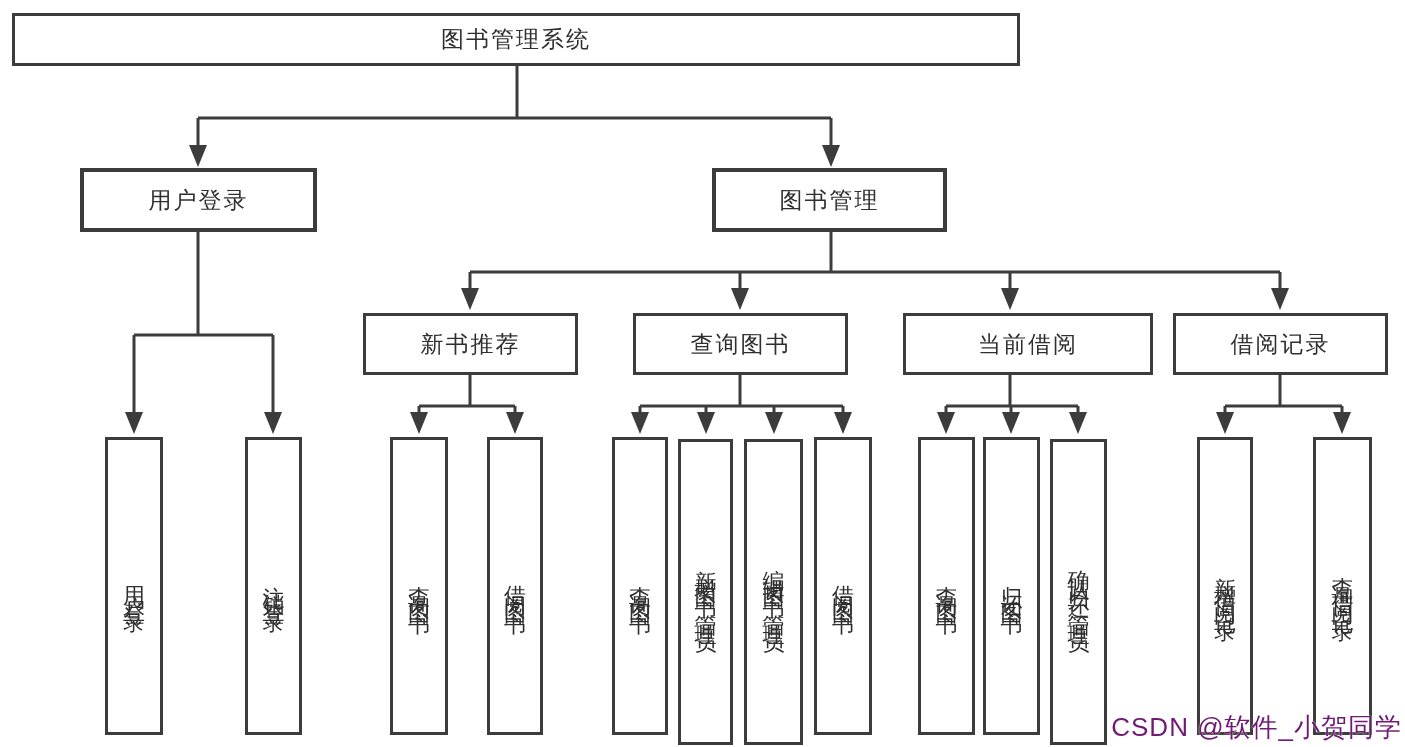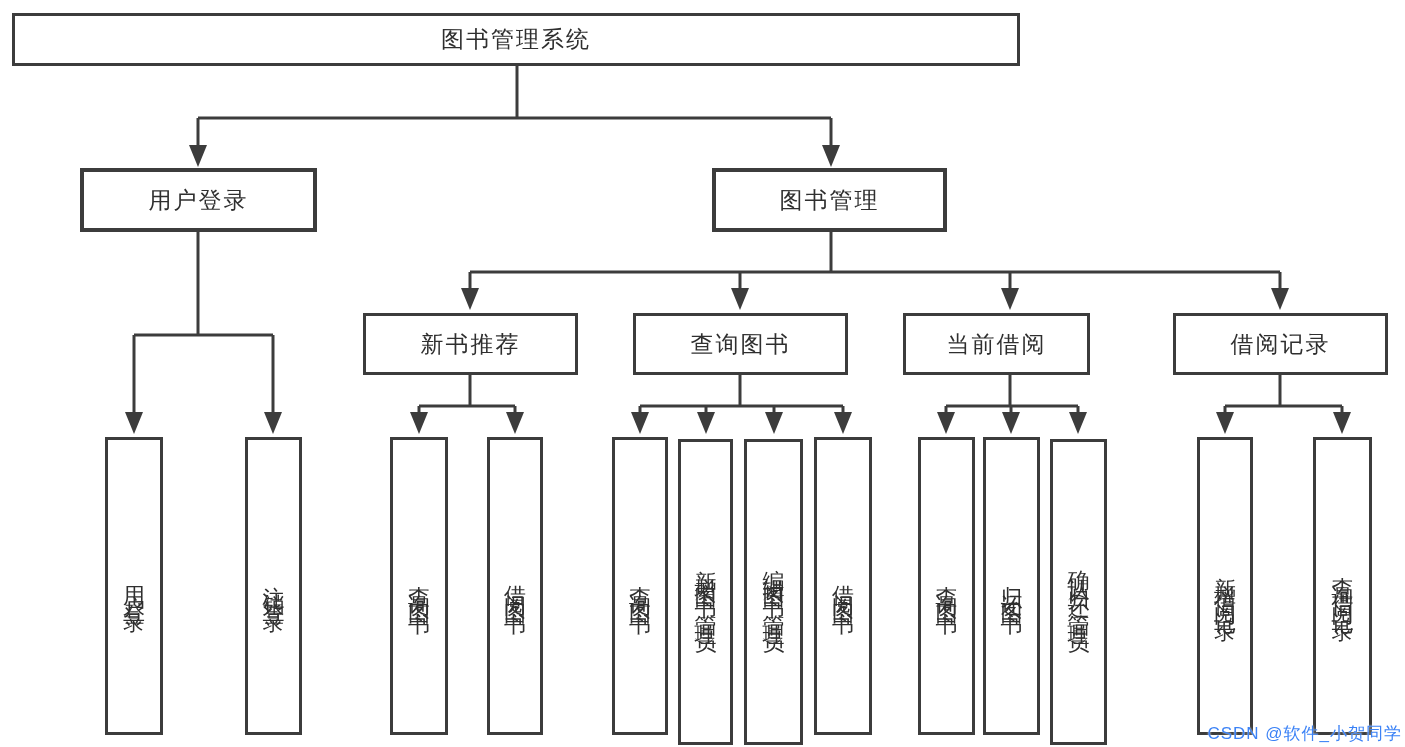--- a/index.html
+++ b/index.html
@@ -32,22 +32,22 @@
     writing-mode:vertical-rl;
     text-orientation:mixed;
     font-size:22px;
     letter-spacing:9px;
     line-height:1;
   }
   #watermark{
     position:absolute;
     right:3px;
     bottom:2px;
-    font-size:17px;
-    color:#3b82f6;
+    font-size:26px;
+    color:#701a75;
     letter-spacing:1px;
     text-shadow:0 0 2px #ffffff;
     z-index:5;
     white-space:nowrap;
   }
 </style>
 </head>
 <body>
 
 <div id="stage">
@@ -125,21 +125,21 @@
     </g>
   </svg>
 
   <div class="box h" style="left:12px;top:13px;width:1008px;height:53px">图书管理系统</div>
 
   <div class="box h lvl2" style="left:80px;top:168px;width:237px;height:64px">用户登录</div>
   <div class="box h" style="left:363px;top:313px;width:215px;height:62px">新书推荐</div>
 
   <div class="box h lvl2" style="left:712px;top:168px;width:235px;height:64px">图书管理</div>
   <div class="box h" style="left:633px;top:313px;width:215px;height:62px">查询图书</div>
-  <div class="box h" style="left:903px;top:313px;width:187px;height:62px">当前借阅</div>
+  <div class="box h" style="left:903px;top:313px;width:250px;height:62px">当前借阅</div>
   <div class="box h" style="left:1173px;top:313px;width:215px;height:62px">借阅记录</div>
 
   <div class="box v" style="left:105px;top:437px;width:58px;height:298px">用户登录</div>
   <div class="box v" style="left:245px;top:437px;width:57px;height:298px">注销登录</div>
 
   <div class="box v" style="left:390px;top:437px;width:58px;height:298px">查询图书</div>
   <div class="box v" style="left:487px;top:437px;width:56px;height:298px">借阅图书</div>
 
   <div class="box v" style="left:612px;top:437px;width:56px;height:298px">查询图书</div>
   <div class="box v" style="left:678px;top:439px;width:55px;height:306px">新增图书（管理员）</div>

